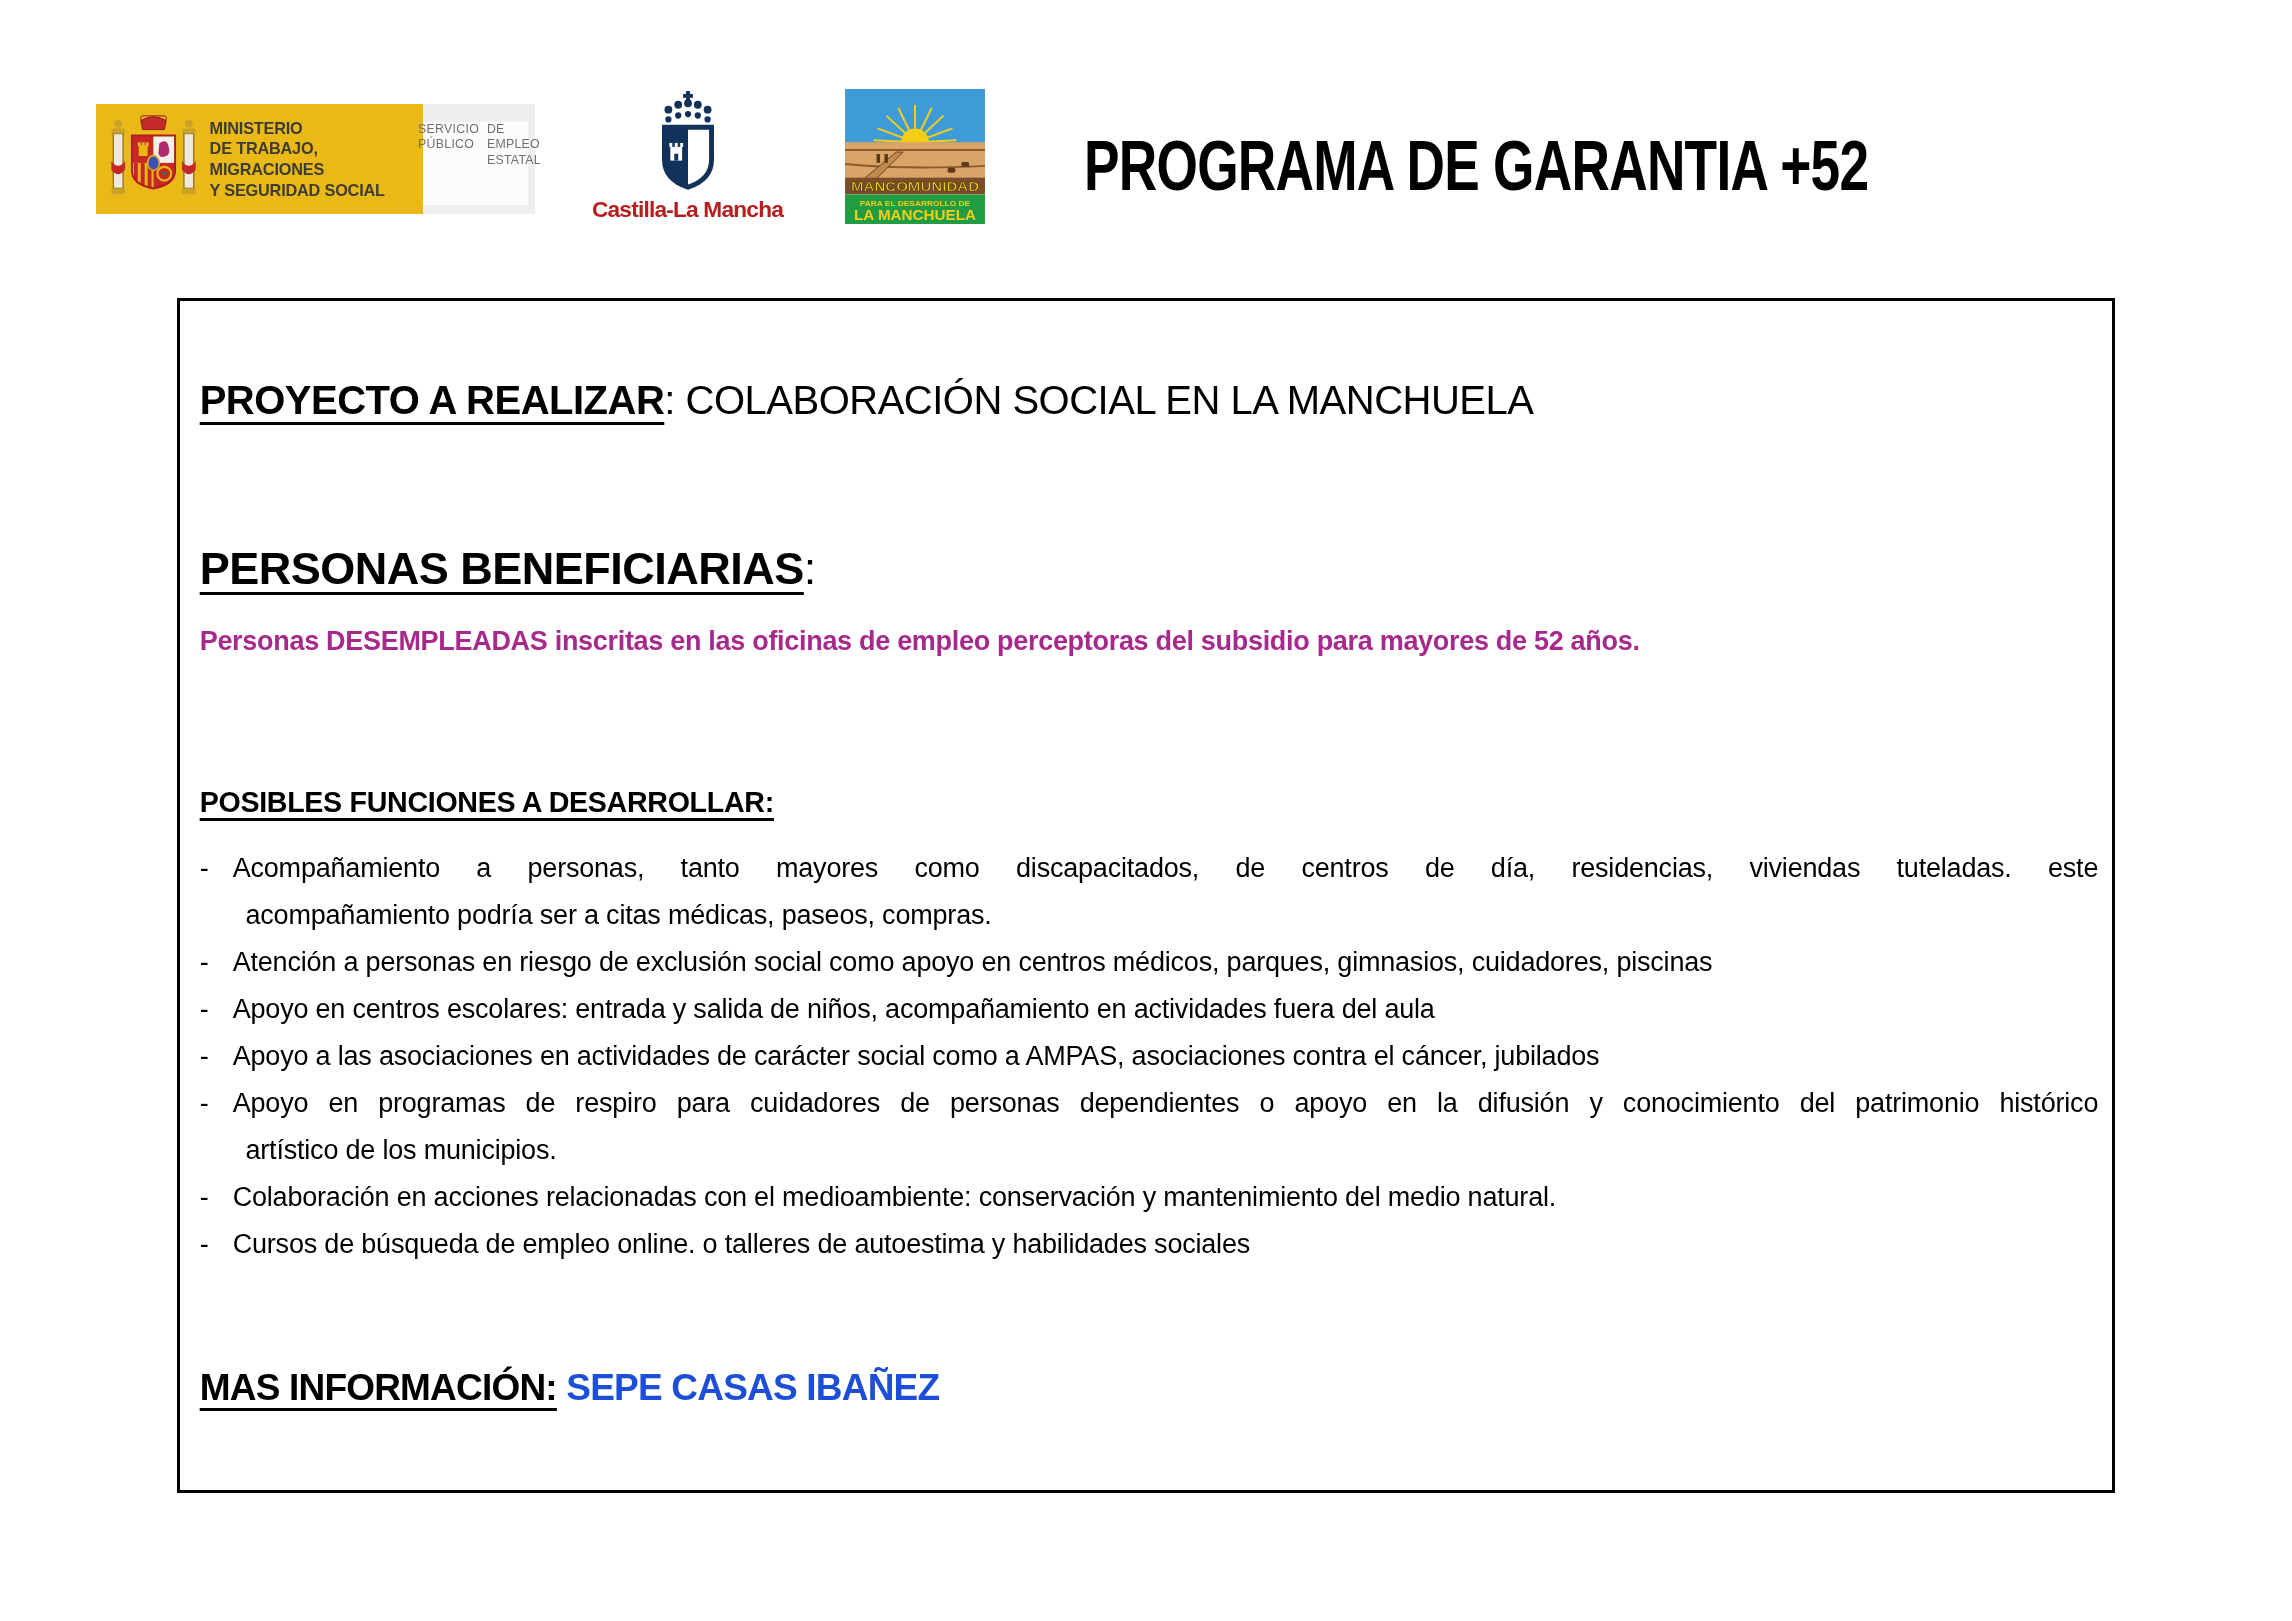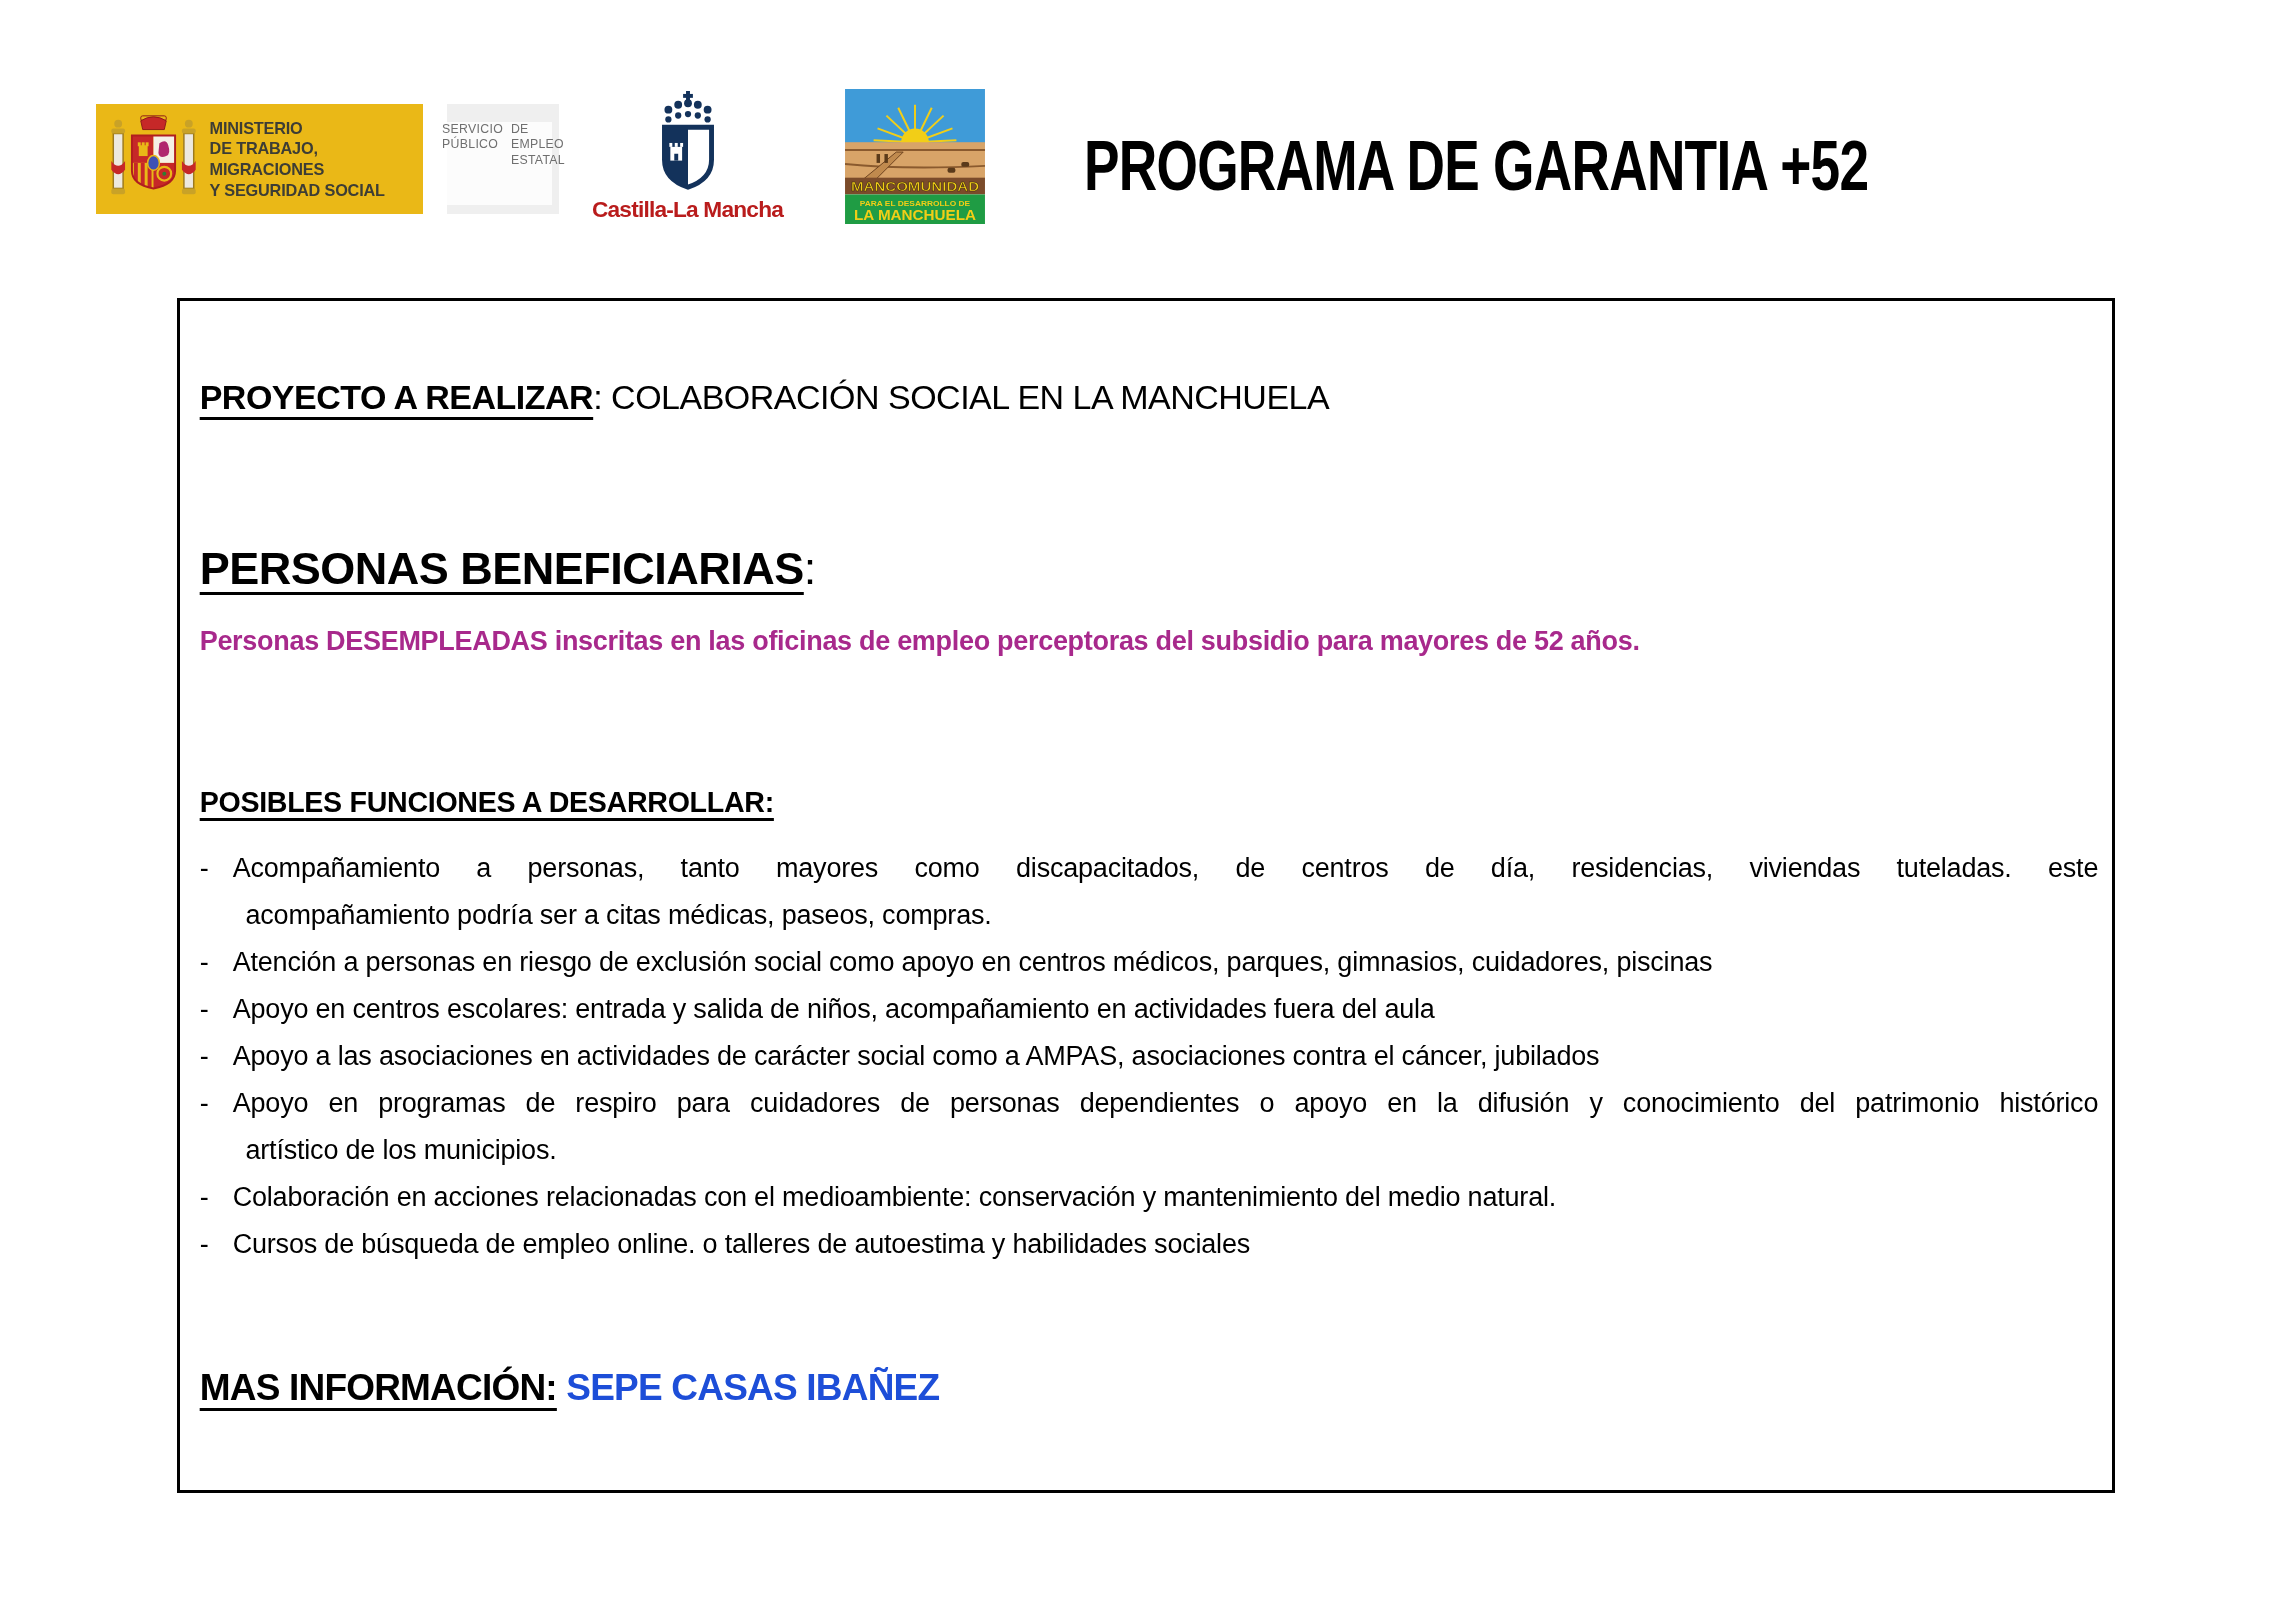--- a/index.html
+++ b/index.html
@@ -3,21 +3,21 @@
 <meta charset="utf-8">
 <style>
   * { margin:0; padding:0; box-sizing:border-box; }
   html,body { background:#ffffff; }
   .page {
     position:relative; width:2292px; height:1621px; background:#ffffff;
     font-family:"Liberation Sans", sans-serif; color:#000; overflow:hidden;
   }
 
   
-  .logo-ministry { position:absolute; left:96px; top:104px; height:110px; display:flex;gap:24px; }
+  .logo-ministry { position:absolute; left:96px; top:104px; height:110px; display:flex; }
   .min-yellow { width:327px; background:#EAB817; display:flex; align-items:center; }
   .min-emblem { margin-left:13.8px; flex:0 0 auto; }
   .min-text { margin-left:12.8px; font-size:16.3px; font-weight:600; color:#3D3D35; line-height:20.7px; letter-spacing:-0.2px; }
   .min-sepe { width:112px; background:#EFEFEF; position:relative; }
   .sepe-inner { position:absolute; left:0; top:17.7px; right:6.9px; bottom:8.9px; background:#FCFCFC;
                 display:flex; flex-direction:row; justify-content:center; }
   .sepe-inner div { padding-left:7.9px; font-size:12.3px; line-height:15.8px; color:#6F6F6F; letter-spacing:0.3px; }
 
   .logo-clm { position:absolute; left:583px; top:91px; width:209px; text-align:center; }
   .clm-label { margin-top:1px; font-size:22.7px; font-weight:bold; color:#b91c1c; letter-spacing:-0.8px; white-space:nowrap; }
@@ -30,21 +30,21 @@
     transform:scaleX(0.75); transform-origin:left center; color:#000;
   }
 
   
   .box { position:absolute; left:177px; top:298px; width:1938px; height:1195px; border:3px solid #000; }
   .sec { position:absolute; left:19.7px; right:13.8px; }
 
   .u { text-decoration:underline; text-decoration-thickness:3.4px; text-underline-offset:7.9px; text-decoration-skip-ink:none; }
   .b { font-weight:bold; }
 
-  .proyecto { top:77px;  font-size:34px; letter-spacing:-0.5px; }
+  .proyecto { top:77px;  font-size:40px; letter-spacing:-0.5px; }
   .benef    { top:242px; font-size:45px; letter-spacing:-0.5px; }
   .pinkline { top:325px; font-size:27px; font-weight:bold; color:#A8298C; letter-spacing:-0.3px; }
   .funciones{ top:485px; font-size:28.6px; letter-spacing:-0.3px; }
   .funciones .u { text-decoration-thickness:3px; text-underline-offset:5.9px; }
 
   .bullets { top:544px; font-size:27px; letter-spacing:-0.2px; }
   .bullet  { display:flex; }
   .dash    { flex:0 0 33px; width:33px; line-height:47px; }
   .btext   { flex:1; min-width:0; }
   .line    { line-height:47px; }

